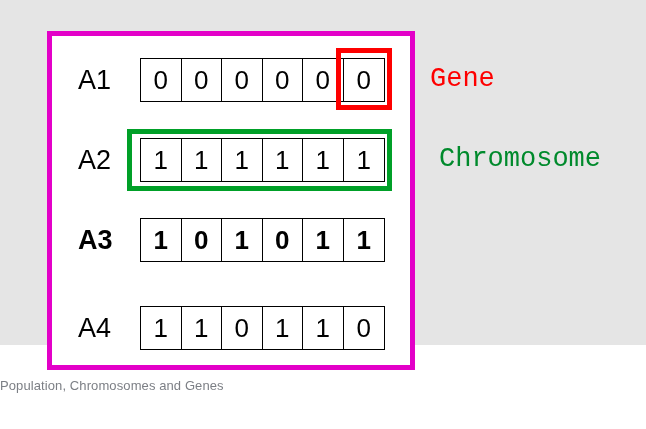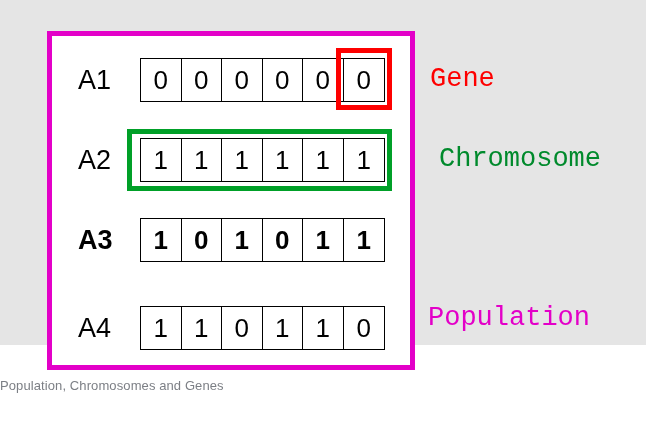--- a/index.html
+++ b/index.html
@@ -178,17 +178,16 @@
       <div class="cell">1</div>
       <div class="cell">0</div>
     </div>
   </div>
 
   <div class="gene-highlight"></div>
   <div class="chromosome-highlight"></div>
 
   <div class="annotation annotation-gene">Gene</div>
   <div class="annotation annotation-chromosome">Chromosome</div>
-  <div class="annotation annotation-population">Population</div>
 
   <div class="caption">Population, Chromosomes and Genes</div>
 
 </div>
 
 </body></html>

